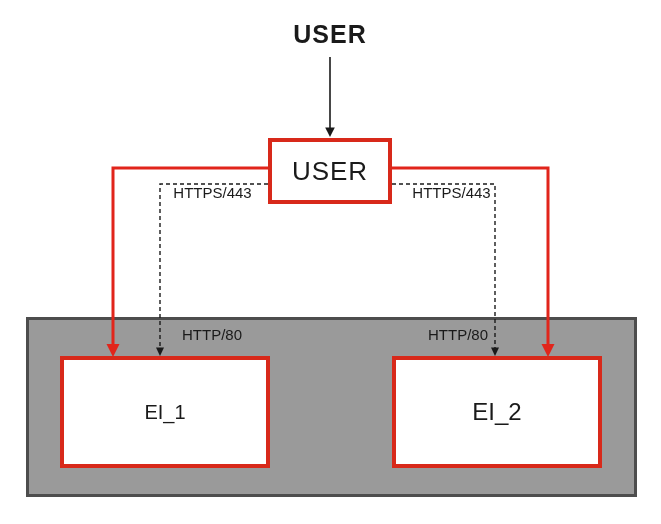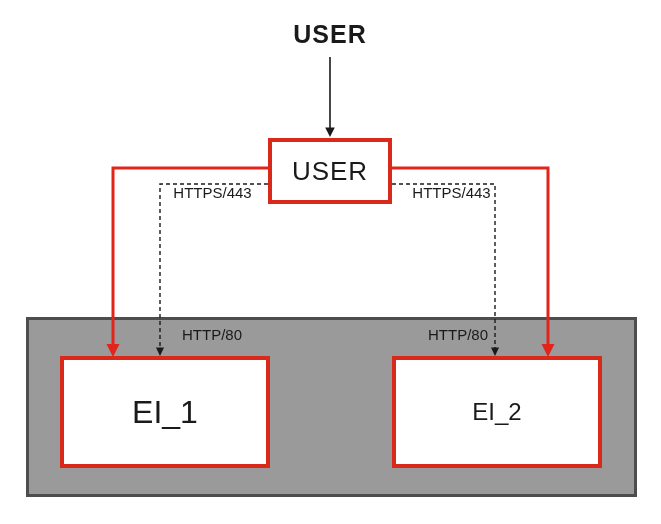--- a/index.html
+++ b/index.html
@@ -42,21 +42,21 @@
   }
   #nginx-box {
     left: 268px; top: 138px;
     width: 124px; height: 66px;
     font-size: 26px;
     letter-spacing: 1px;
   }
   #ei1-box {
     left: 60px; top: 356px;
     width: 210px; height: 112px;
-    font-size: 32px;
+    font-size: 20px;
   }
   #ei2-box {
     left: 392px; top: 356px;
     width: 210px; height: 112px;
     font-size: 24px;
   }
 
   .user-label {
     left: 270px; top: 20px;
     width: 120px;

